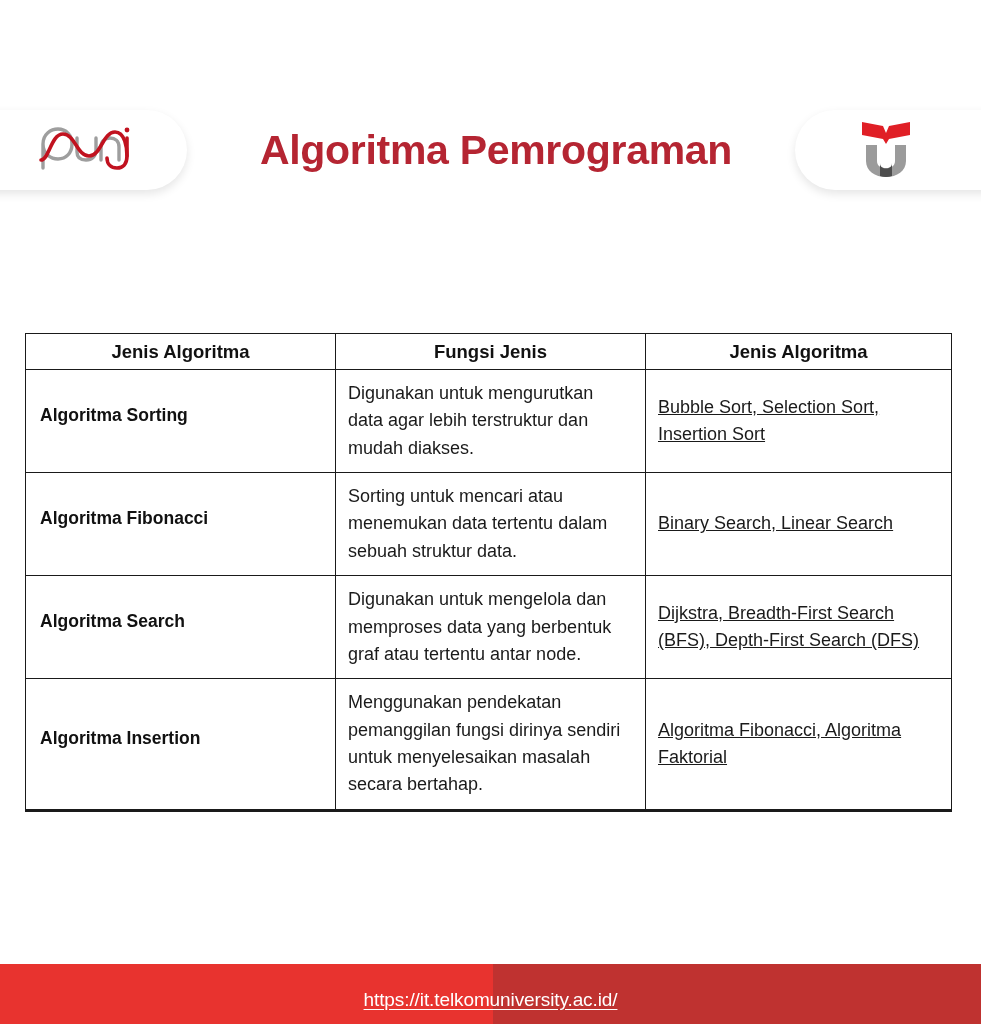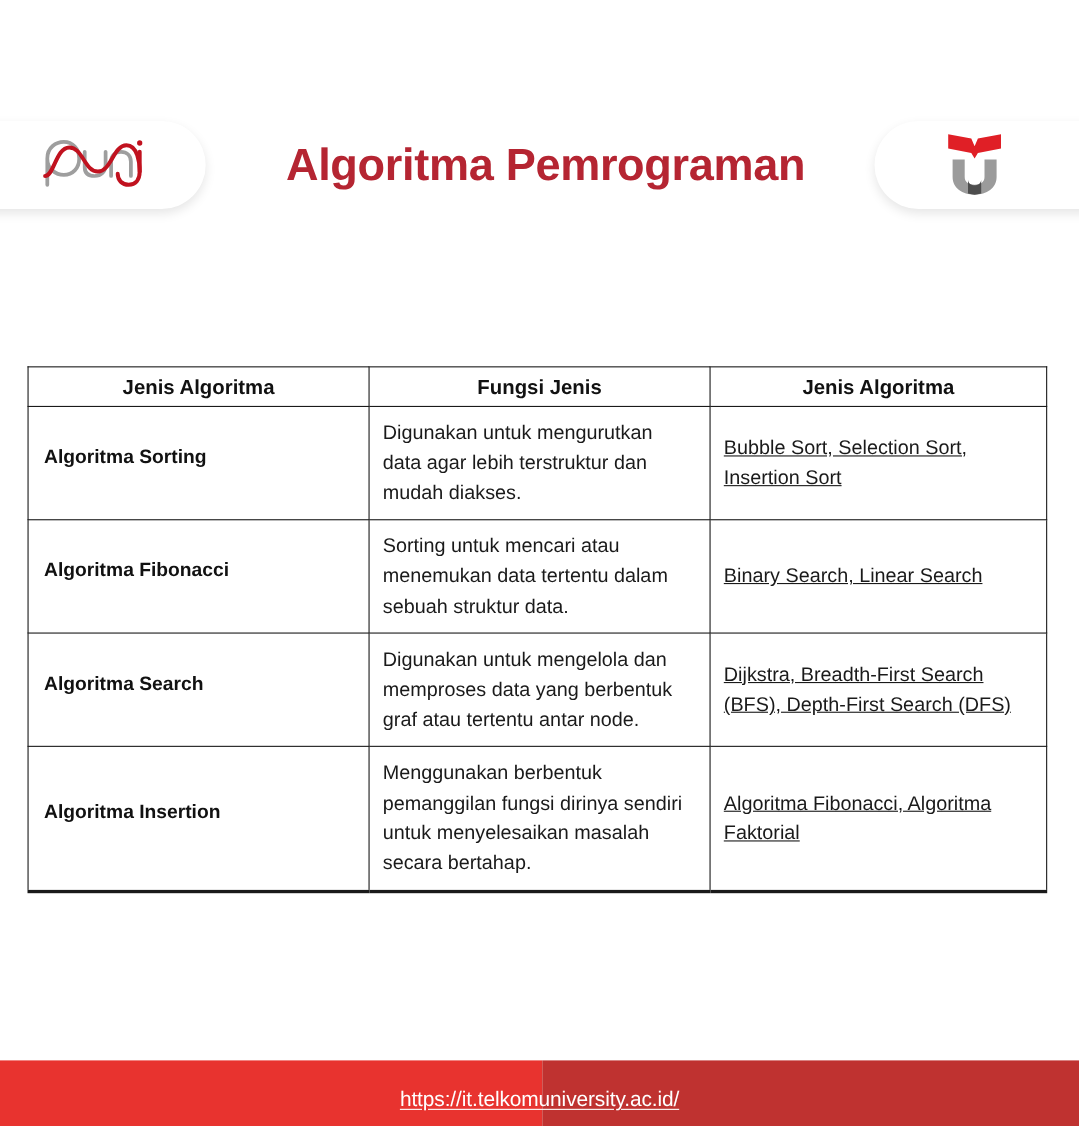--- a/index.html
+++ b/index.html
@@ -217,21 +217,21 @@
         <td class="cell-func">Sorting untuk mencari atau menemukan data tertentu dalam sebuah struktur data.</td>
         <td class="cell-example">Binary Search, Linear Search</td>
       </tr>
       <tr>
         <td class="cell-type">Algoritma Search</td>
         <td class="cell-func">Digunakan untuk mengelola dan memproses data yang berbentuk graf atau tertentu antar node.</td>
         <td class="cell-example">Dijkstra, Breadth-First Search (BFS), Depth-First Search (DFS)</td>
       </tr>
       <tr class="last-row">
         <td class="cell-type">Algoritma Insertion</td>
-        <td class="cell-func">Menggunakan berbentuk pemanggilan fungsi dirinya sendiri untuk menyelesaikan masalah secara bertahap.</td>
+        <td class="cell-func">Menggunakan pendekatan pemanggilan fungsi dirinya sendiri untuk menyelesaikan masalah secara bertahap.</td>
         <td class="cell-example">Algoritma Fibonacci, Algoritma Faktorial</td>
       </tr>
     </tbody>
   </table>
 </div>
 
 <div class="footer">
   <div class="footer-half-left"></div>
   <div class="footer-half-right"></div>
   <a class="footer-link" href="#">https://it.telkomuniversity.ac.id/</a>

